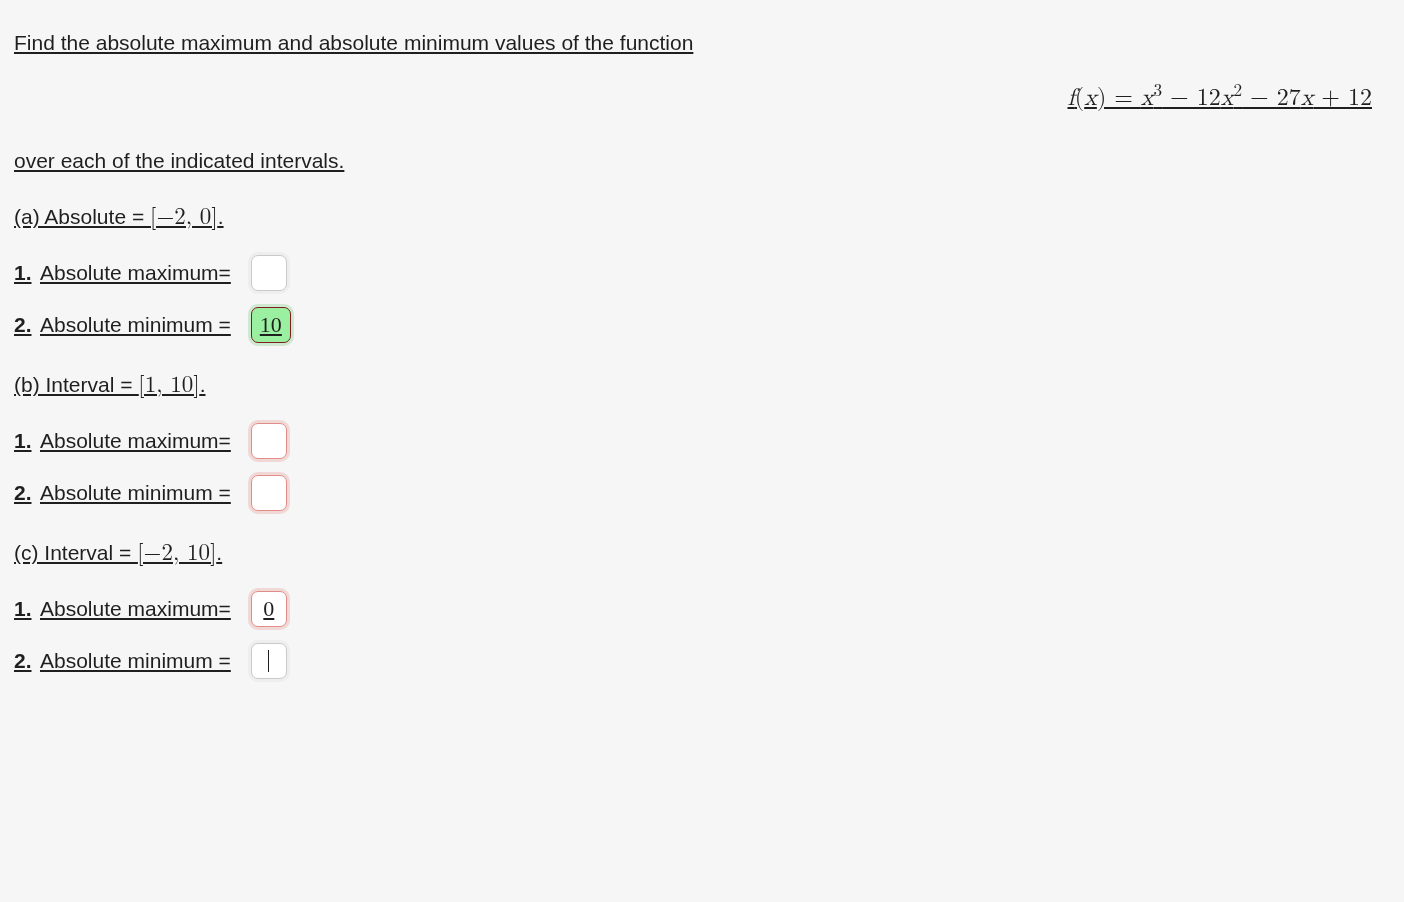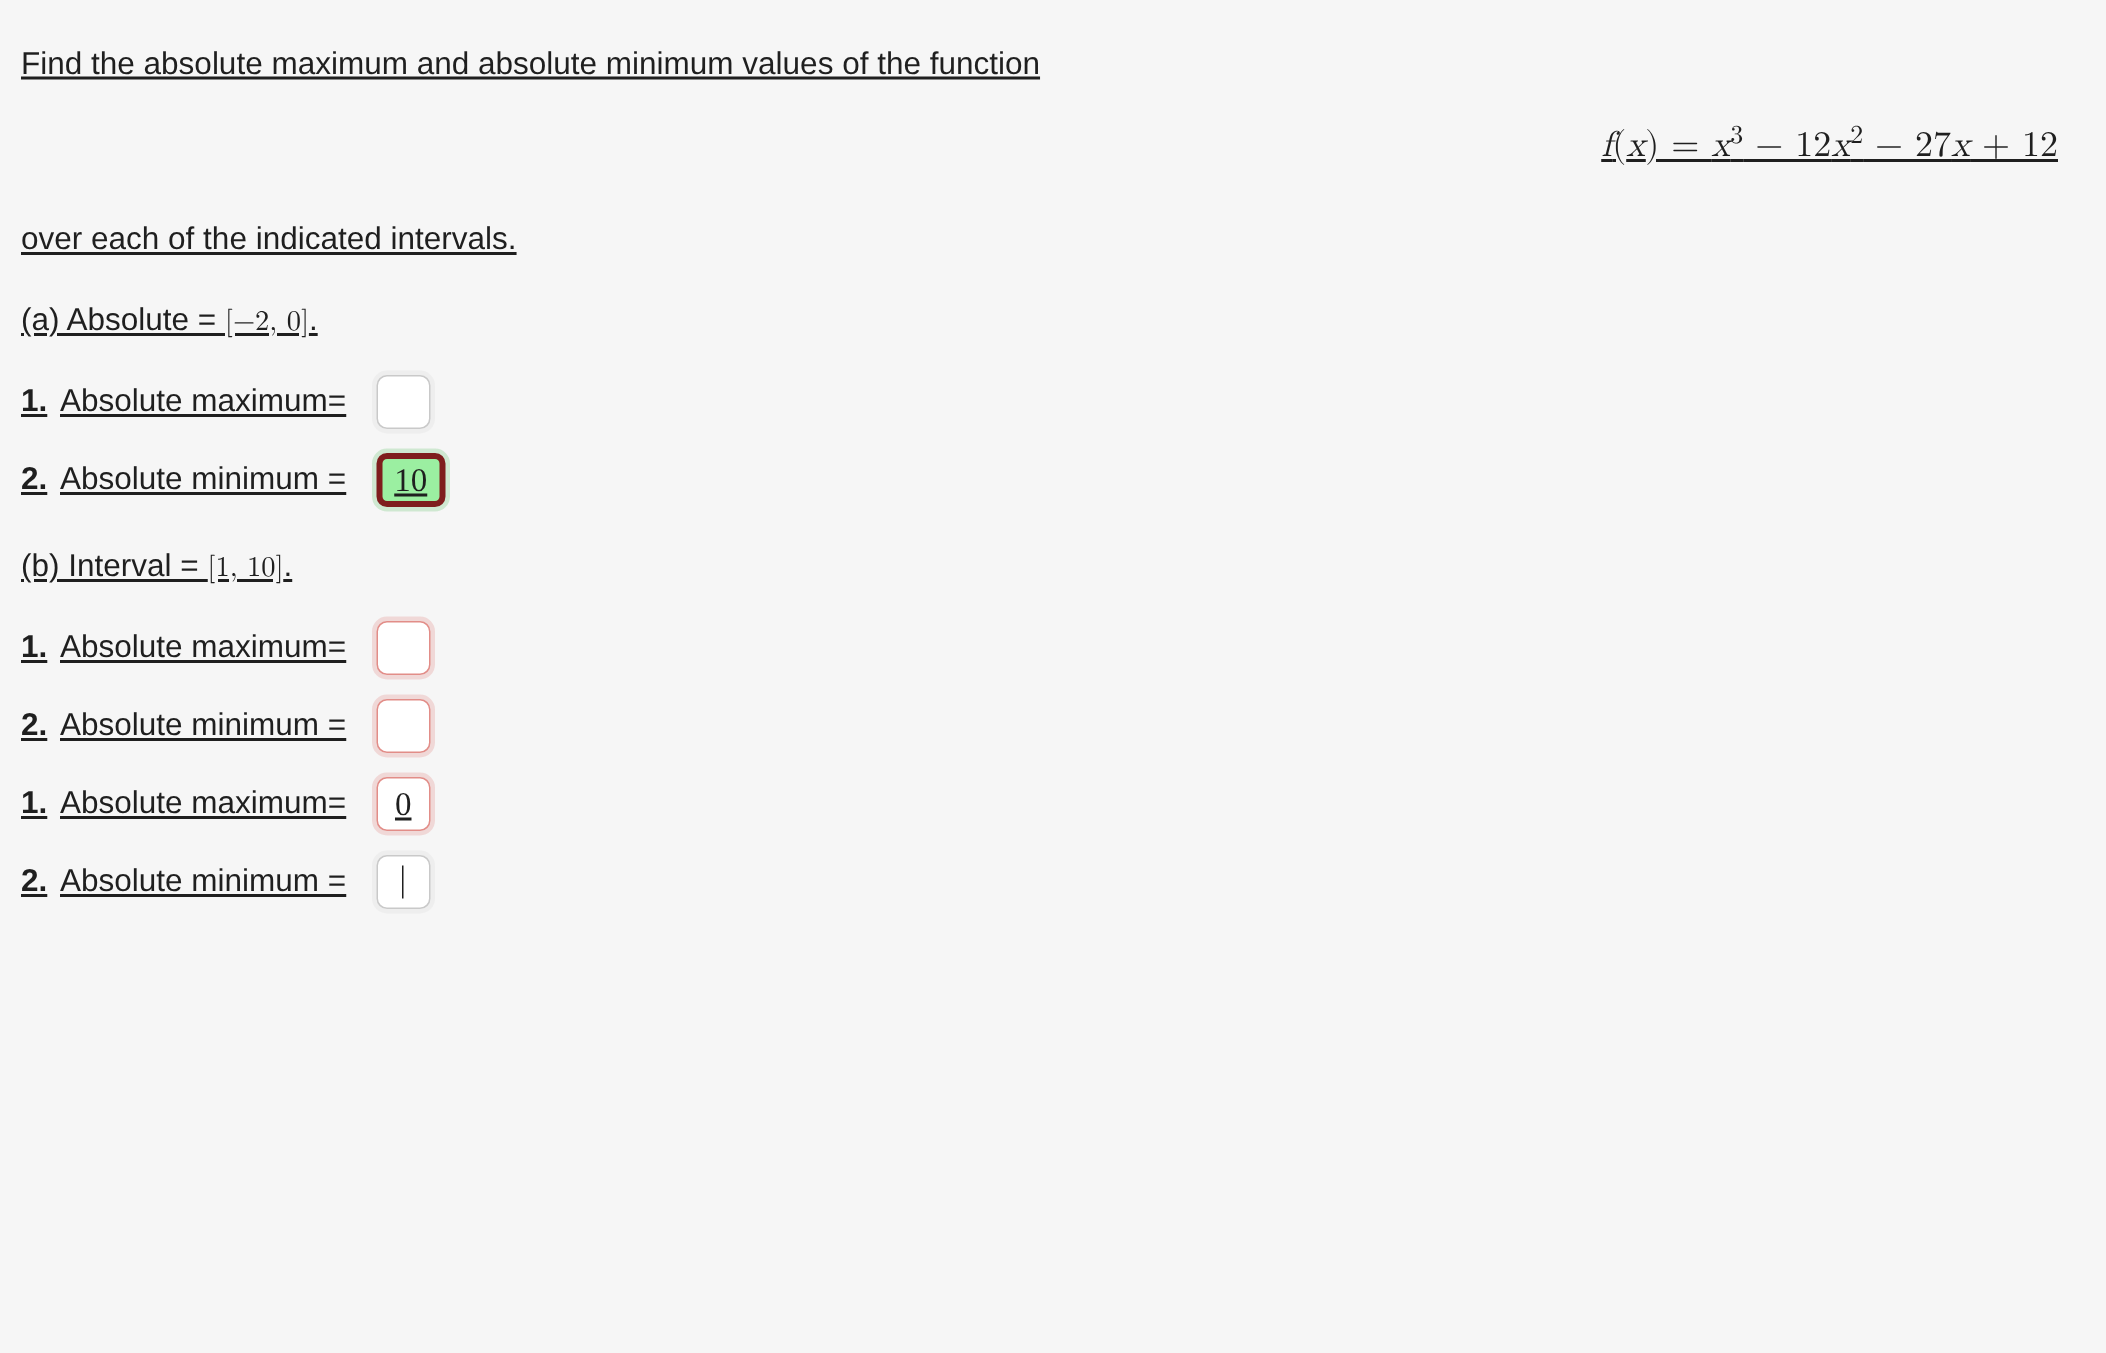--- a/index.html
+++ b/index.html
@@ -33,21 +33,21 @@
   .equation-block .fx { font-style: italic; }
   .equation-block sup { font-size: 0.72em; font-style: normal; }
   .subprompt {
     margin: 36px 0 30px 0;
   }
   .part-label {
     margin: 28px 0 24px 0;
   }
   .math-inline {
     font-family: "Latin Modern Math", "Cambria Math", "STIXGeneral", "Times New Roman", serif;
-    font-size: 19px;
+    font-size: 23px;
   }
   .answer-row {
     display: flex;
     align-items: center;
     margin: 10px 0 16px 0;
   }
   .answer-row .num {
     font-weight: 700;
     width: 26px;
   }
@@ -67,21 +67,21 @@
     font-size: 22px;
     text-align: center;
   }
   .box-neutral {
     background: #ffffff;
     border: 1px solid #c9c9c9;
     box-shadow: 0 0 0 3px rgba(196,196,196,0.15);
   }
   .box-correct {
     background: #9befa1;
-    border: 4px solid #7f1d1d;
+    border: 1px solid #7f1d1d;
     box-shadow: 0 0 0 3px rgba(108,197,116,0.28);
   }
   .box-wrong {
     background: #ffffff;
     border: 1px solid #e28d88;
     box-shadow: 0 0 0 3px rgba(226,141,136,0.28);
   }
   .cursor {
     display: inline-block;
     width: 1px;
@@ -124,20 +124,23 @@
     <span class="num">1.</span>
     <span class="label">Absolute maximum=</span>
     <span class="answer-box box-wrong"></span>
   </div>
   <div class="answer-row">
     <span class="num">2.</span>
     <span class="label">Absolute minimum =</span>
     <span class="answer-box box-wrong"></span>
   </div>
 
+  <div class="part-label">
+    <span>(c) Interval = </span><span class="math-inline">[−2, 10]</span><span>.</span>
+  </div>
 
   <div class="answer-row">
     <span class="num">1.</span>
     <span class="label">Absolute maximum=</span>
     <span class="answer-box box-wrong">0</span>
   </div>
   <div class="answer-row">
     <span class="num">2.</span>
     <span class="label">Absolute minimum =</span>
     <span class="answer-box box-neutral">

